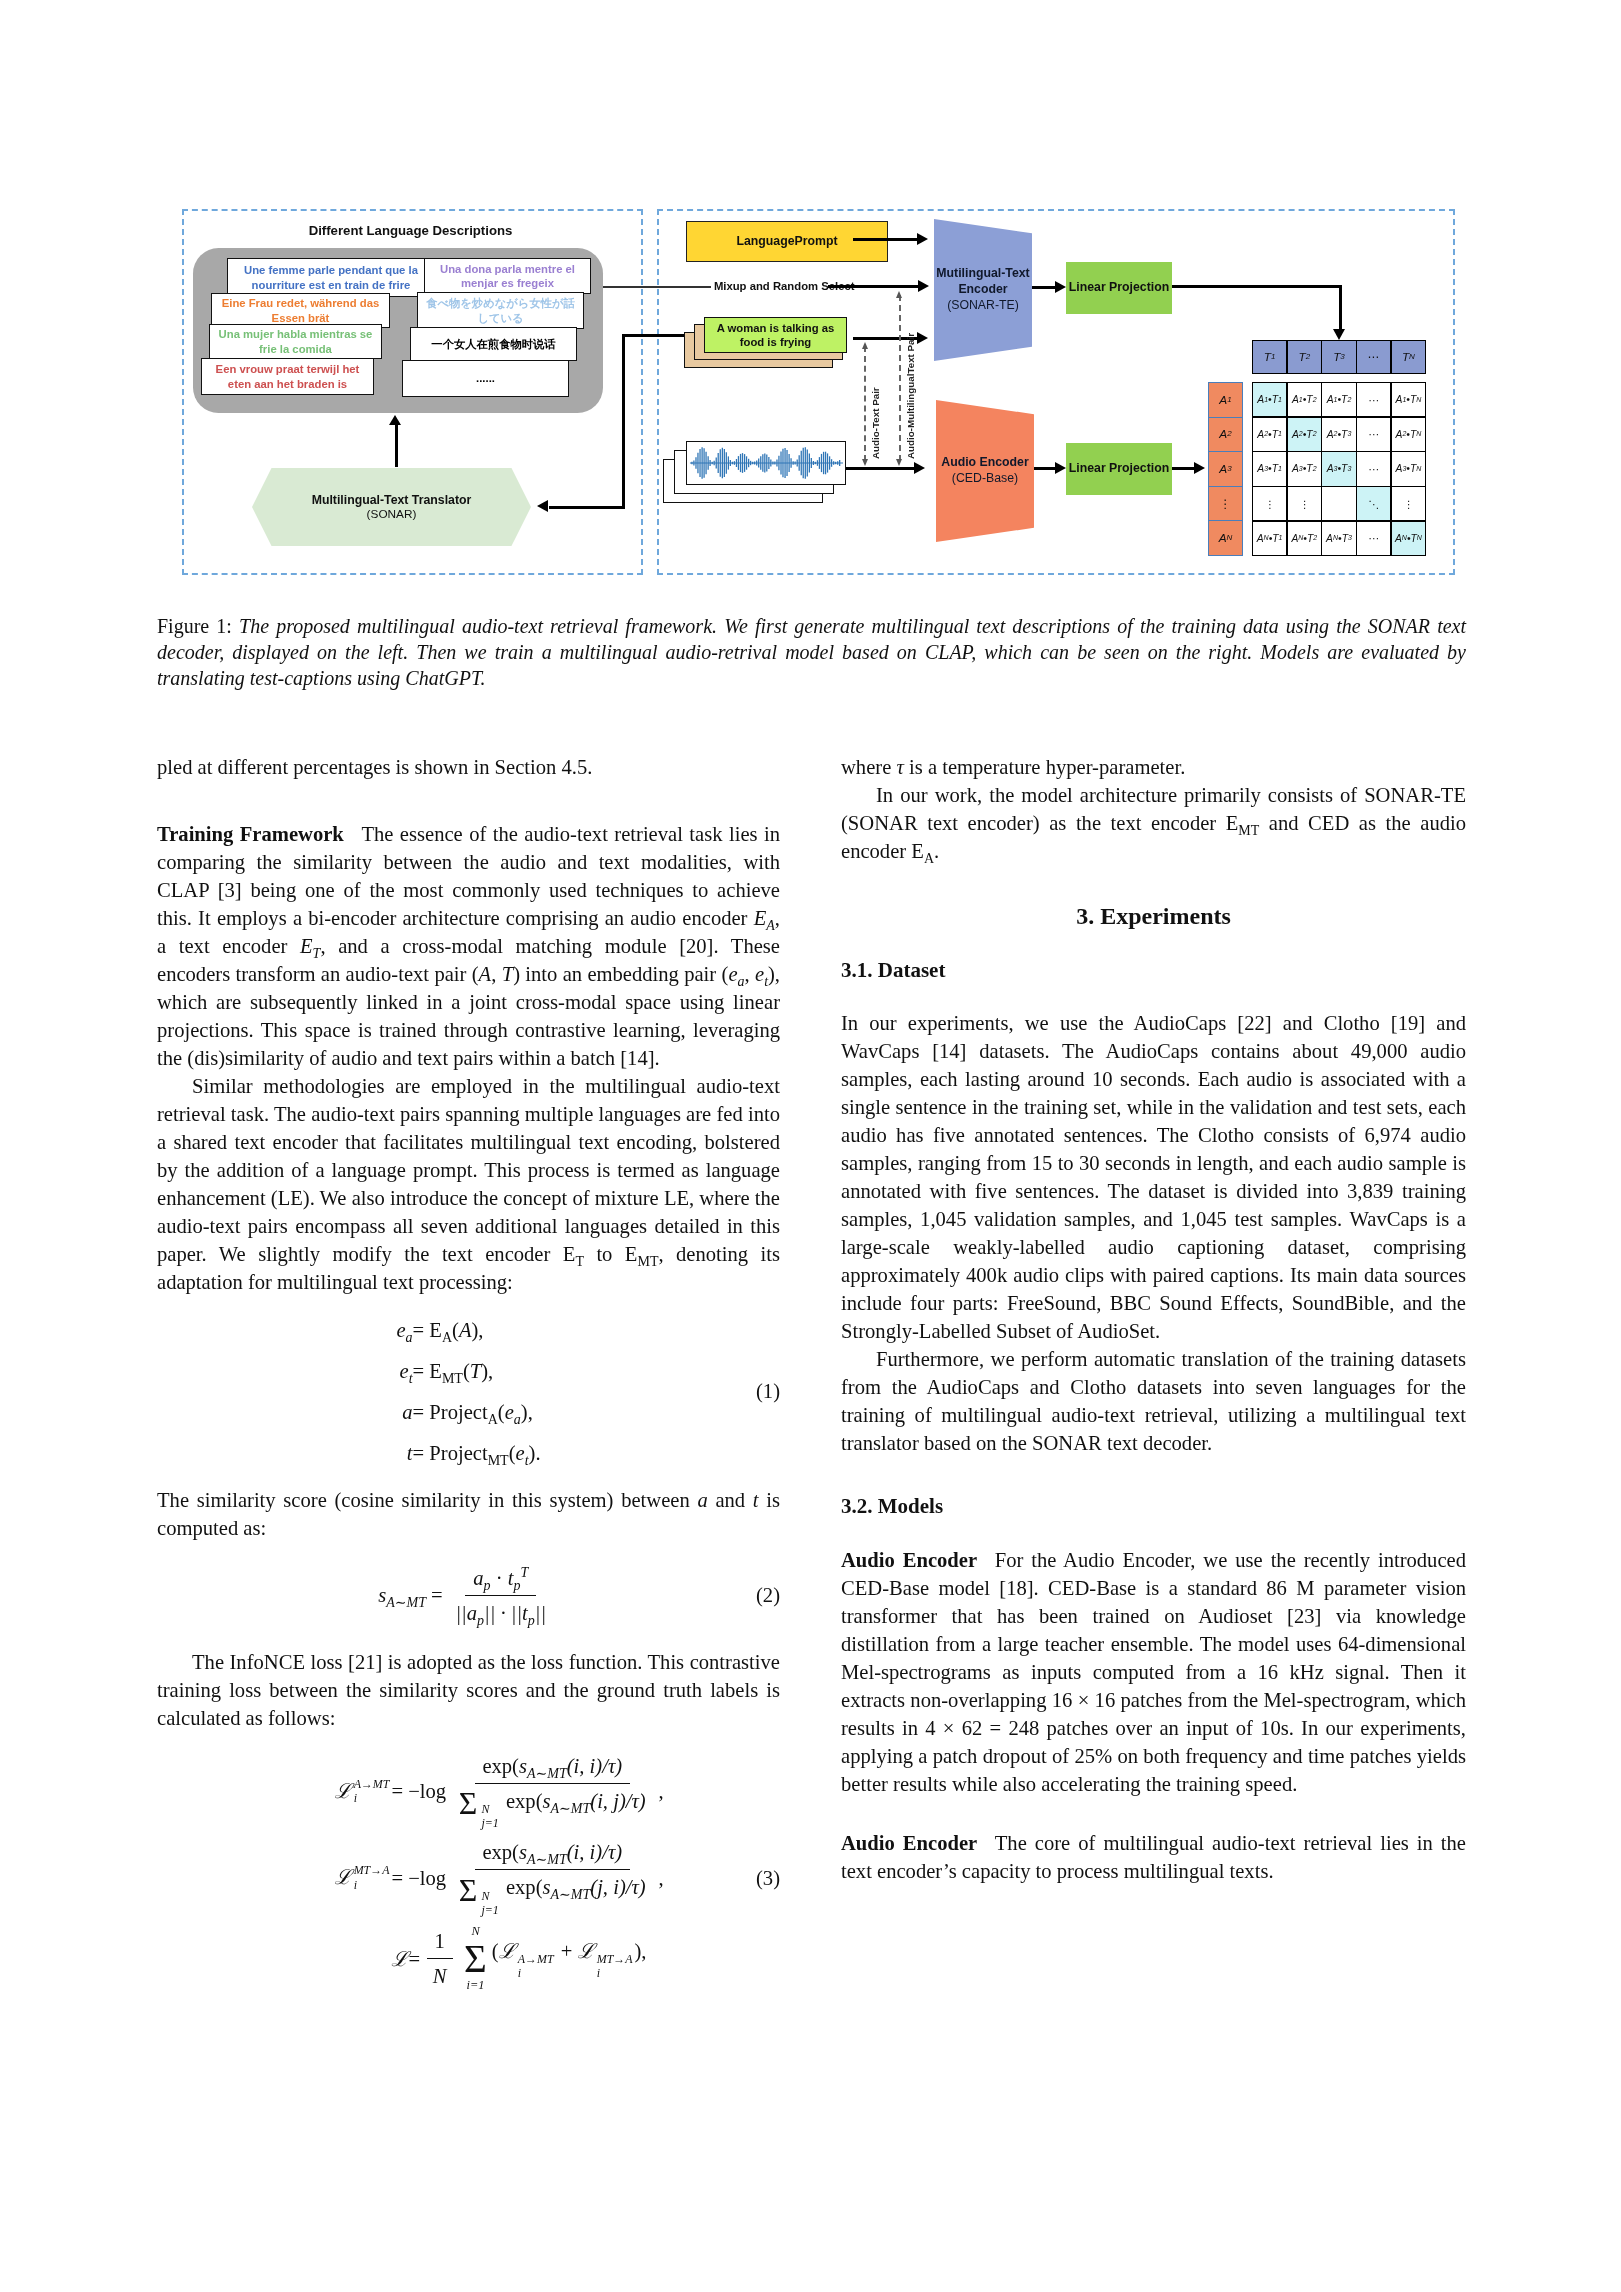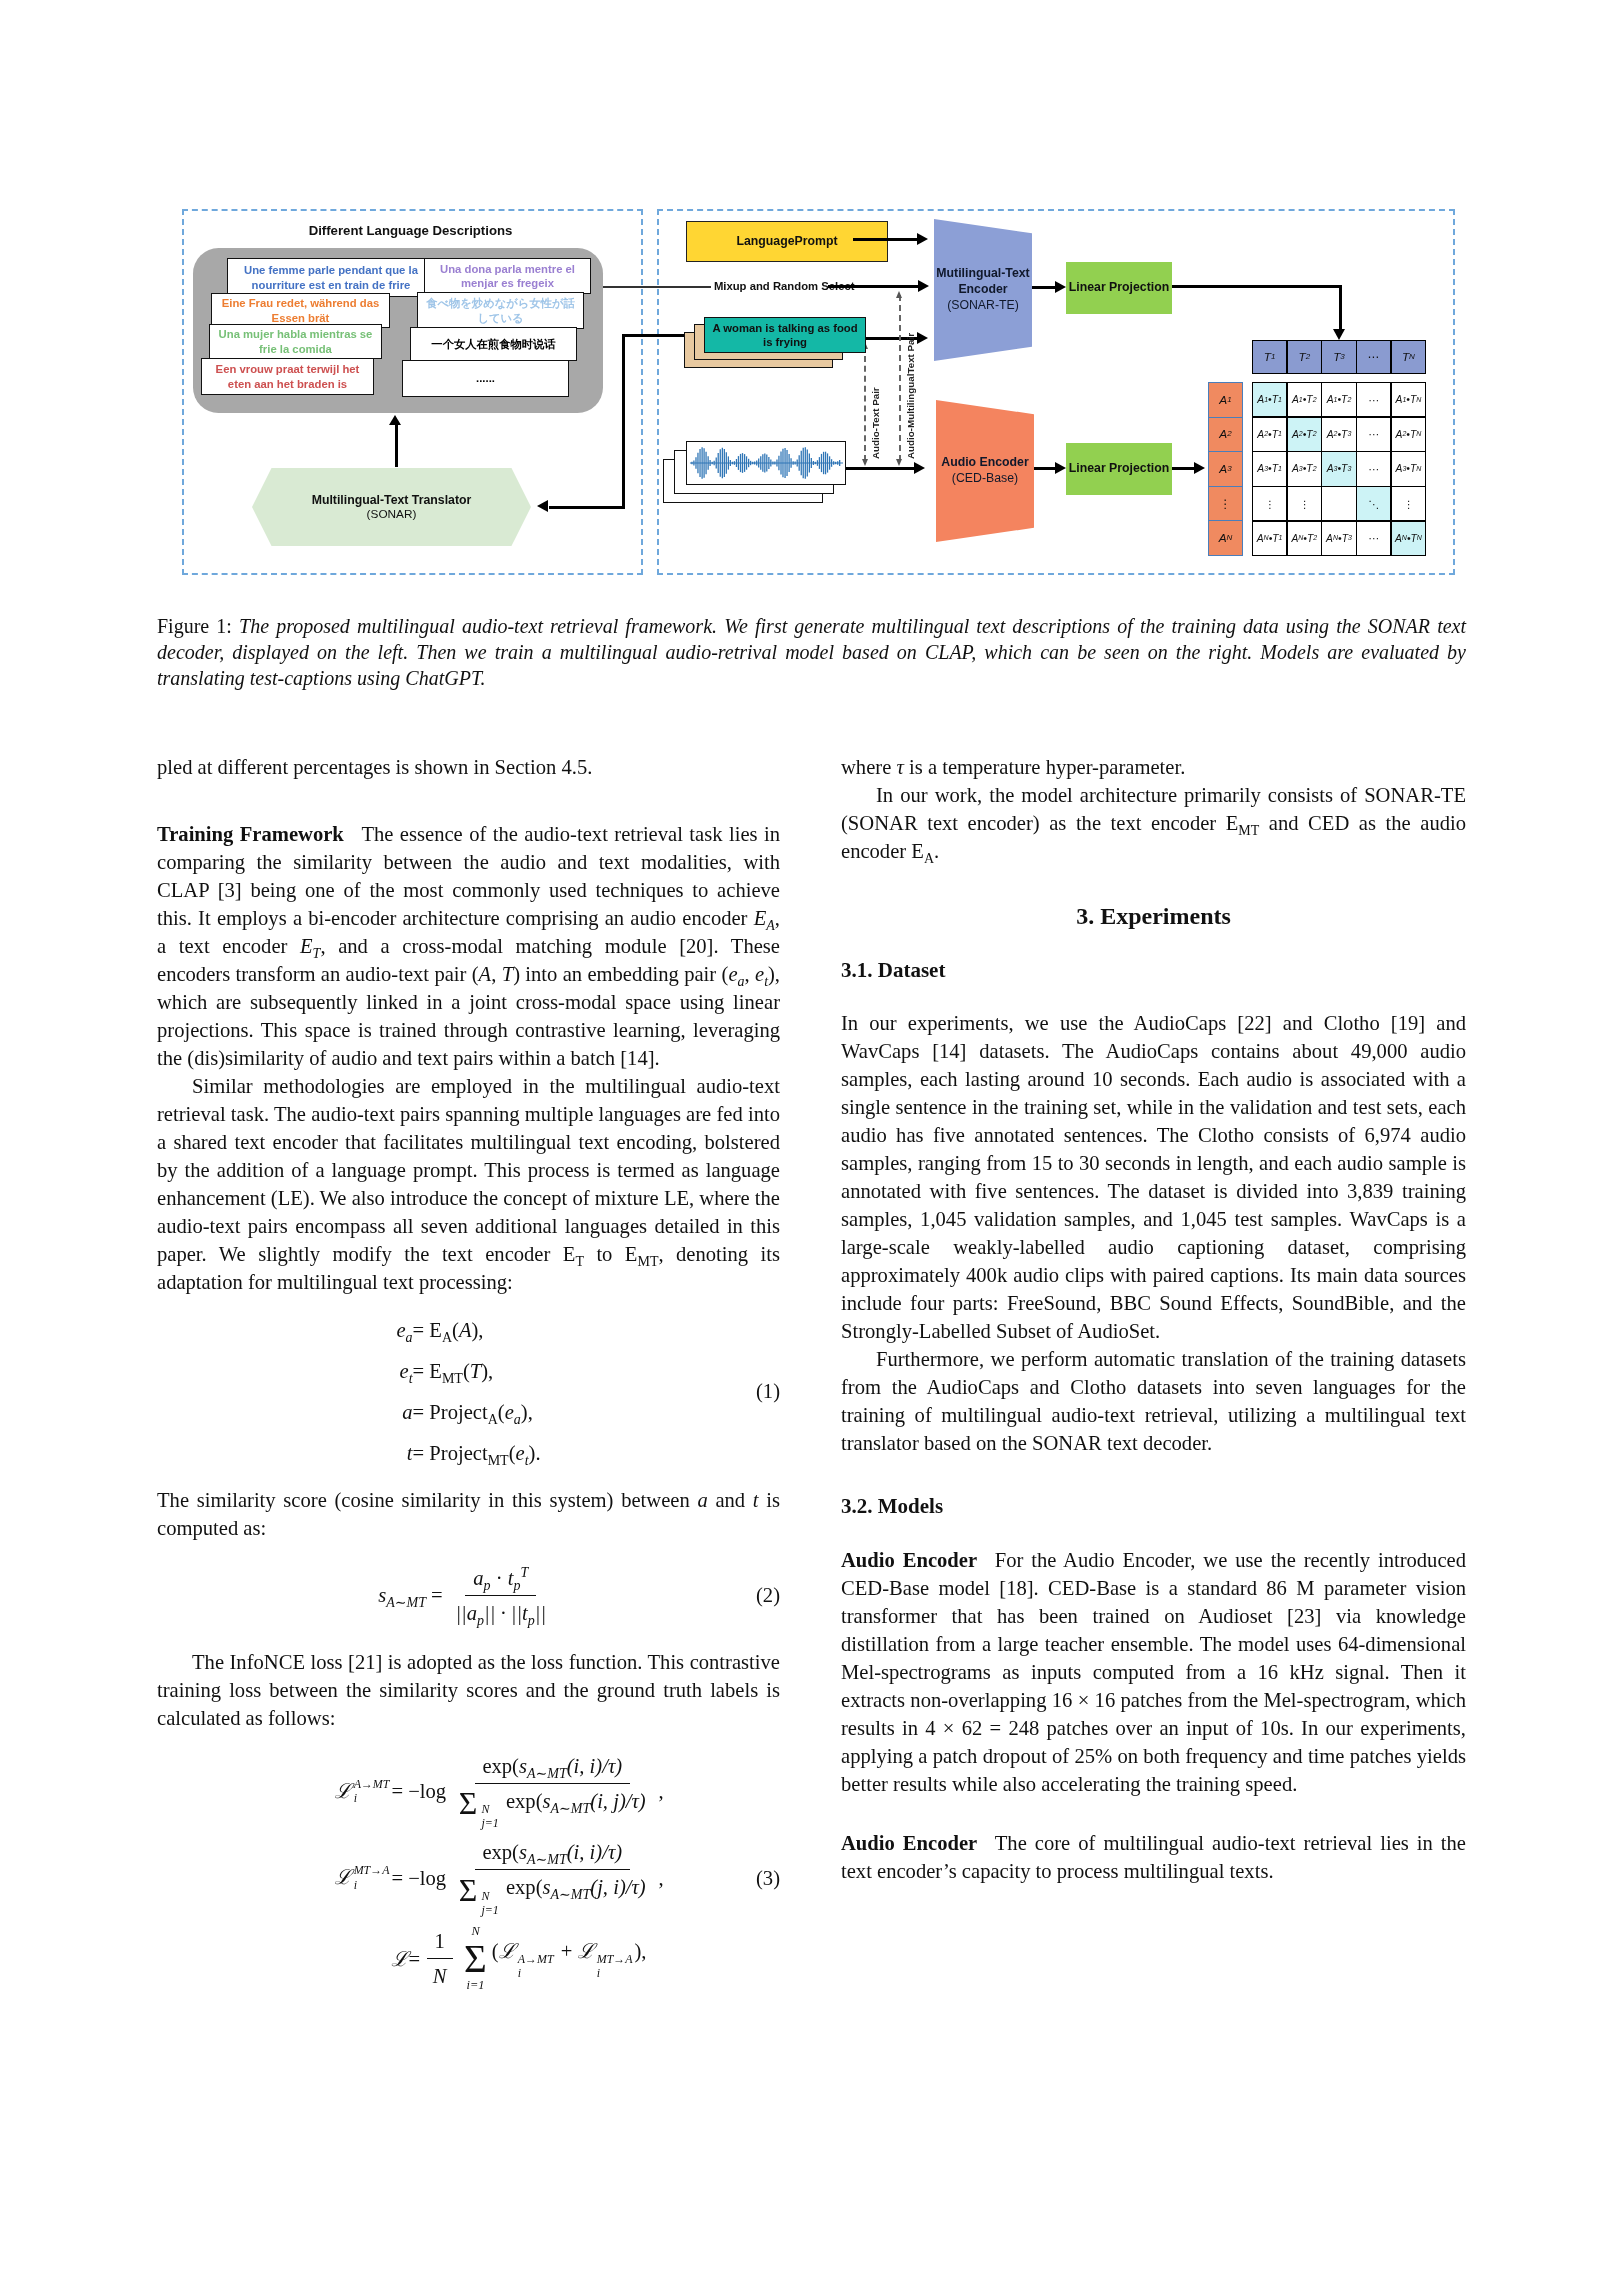--- a/index.html
+++ b/index.html
@@ -113,21 +113,21 @@
       <span>LanguagePrompt</span>
     </div>
 
     <div class="ln thin" style="left:603px;top:286px;width:110px;height:2px;"></div>
     <div class="mixlab" style="left:711px;top:278px;">Mixup and Random Select</div>
     <div class="ln" style="left:828px;top:285px;width:90px;height:2.9px;"></div>
     <div class="ah-r" style="left:918px;top:280px;"></div>
 
     <div class="cbox" style="left:684px;top:332px;width:149px;height:36px;background:#E8C9A0;z-index:1;"></div>
     <div class="cbox" style="left:694px;top:324px;width:149px;height:36px;background:#E8C9A0;z-index:2;"></div>
-    <div class="cbox" style="left:704px;top:317px;width:162px;height:36px;background:#14b8a6;z-index:3;">A woman is talking as food is frying</div>
+    <div class="cbox" style="left:704px;top:317px;width:143px;height:36px;background:#bef264;z-index:3;">A woman is talking as food is frying</div>
 
     <div class="wavebox" style="left:663px;top:459px;width:160px;height:44px;z-index:1;"></div>
     <div class="wavebox" style="left:674px;top:450px;width:160px;height:44px;z-index:2;"></div>
     <div class="wavebox" style="left:686px;top:441px;width:160px;height:44px;z-index:3;">
       <svg width="100%" height="100%" viewBox="0 0 160 42" preserveAspectRatio="none">
           <g stroke="#2E75B6" stroke-width="1.3">
             <line x1="5.0" y1="19.8" x2="5.0" y2="22.2"></line>
             <line x1="7.0" y1="18.6" x2="7.0" y2="23.4"></line>
             <line x1="9.1" y1="15.2" x2="9.1" y2="26.8"></line>
             <line x1="11.1" y1="10.8" x2="11.1" y2="31.2"></line>

